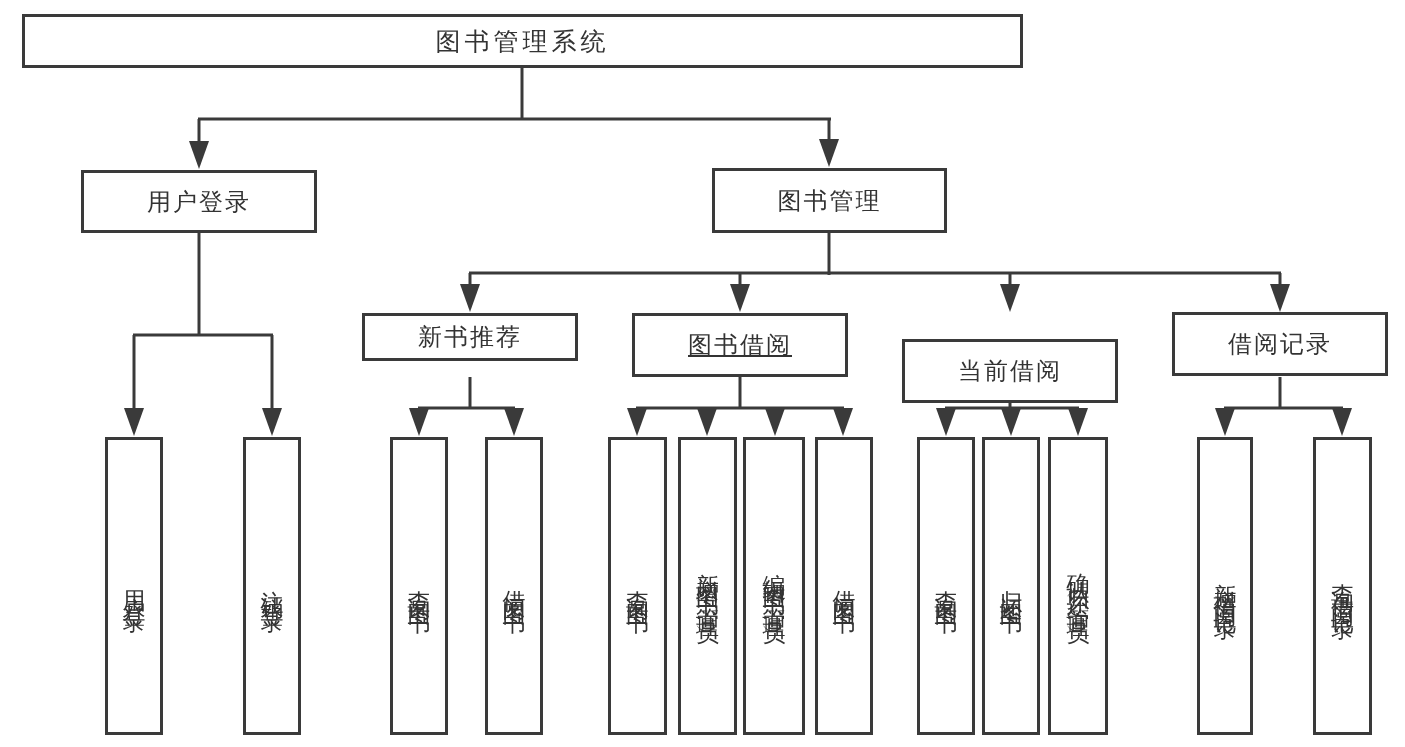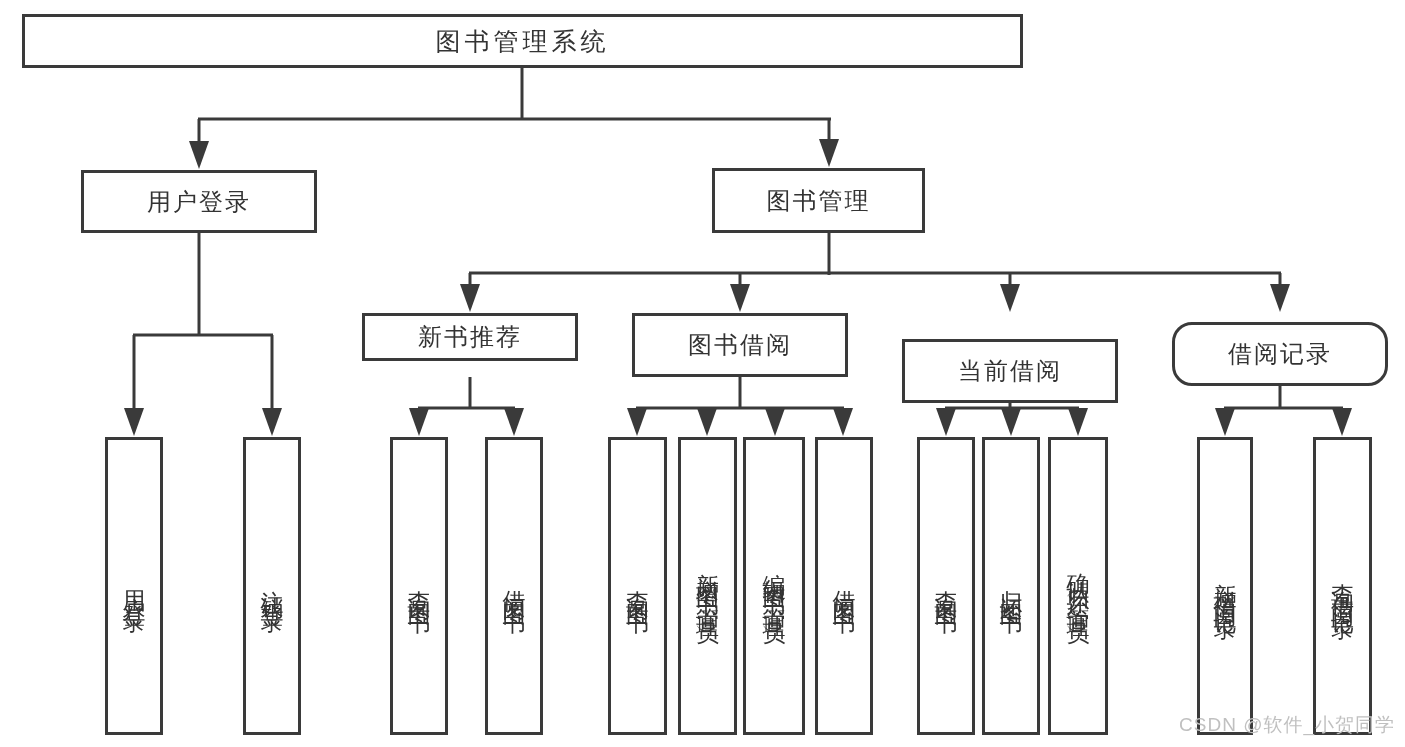--- a/index.html
+++ b/index.html
@@ -133,34 +133,34 @@
     </g>
   </svg>
 
   <div class="node hbox rootbox" style="left:22px; top:14px; width:1001px; height:54px;">
     <span>图书管理系统</span>
   </div>
 
   <div class="node hbox" style="left:81px; top:170px; width:236px; height:63px;">
     <span>用户登录</span>
   </div>
-  <div class="node hbox" style="left:712px; top:168px; width:213px; height:65px;">
+  <div class="node hbox" style="left:712px; top:168px; width:235px; height:65px;">
     <span>图书管理</span>
   </div>
 
   <div class="node hbox" style="left:362px; top:313px; width:216px; height:48px;">
     <span>新书推荐</span>
   </div>
-  <div class="node hbox" style="left:632px; top:313px; width:216px; height:64px;">
+  <div class="node hbox" style="left:632px; top:313px; width:216px; height:64px;text-decoration:underline;">
     <span>图书借阅</span>
   </div>
   <div class="node hbox" style="left:902px; top:313px; width:216px; height:64px;margin-top:26px;">
     <span>当前借阅</span>
   </div>
-  <div class="node hbox" style="left:1172px; top:322px; width:216px; height:64px;border-radius:20px;">
+  <div class="node hbox" style="left:1172px; top:312px; width:216px; height:64px;">
     <span>借阅记录</span>
   </div>
 
   <div class="node vbox" style="left:105px; top:437px; width:58px; height:298px;">
     <span class="vtext">用户登录</span>
   </div>
   <div class="node vbox" style="left:243px; top:437px; width:58px; height:298px;">
     <span class="vtext">注销登录</span>
   </div>
 
@@ -194,15 +194,14 @@
     <span class="vtext">确认归还（管理员）</span>
   </div>
 
   <div class="node vbox" style="left:1197px; top:437px; width:56px; height:298px;">
     <span class="vtext">新增借阅记录</span>
   </div>
   <div class="node vbox" style="left:1313px; top:437px; width:59px; height:298px;">
     <span class="vtext">查询借阅记录</span>
   </div>
 
-  <div class="watermark">CSDN @软件_小贺同学</div>
 
 </div>
 
 </body></html>

